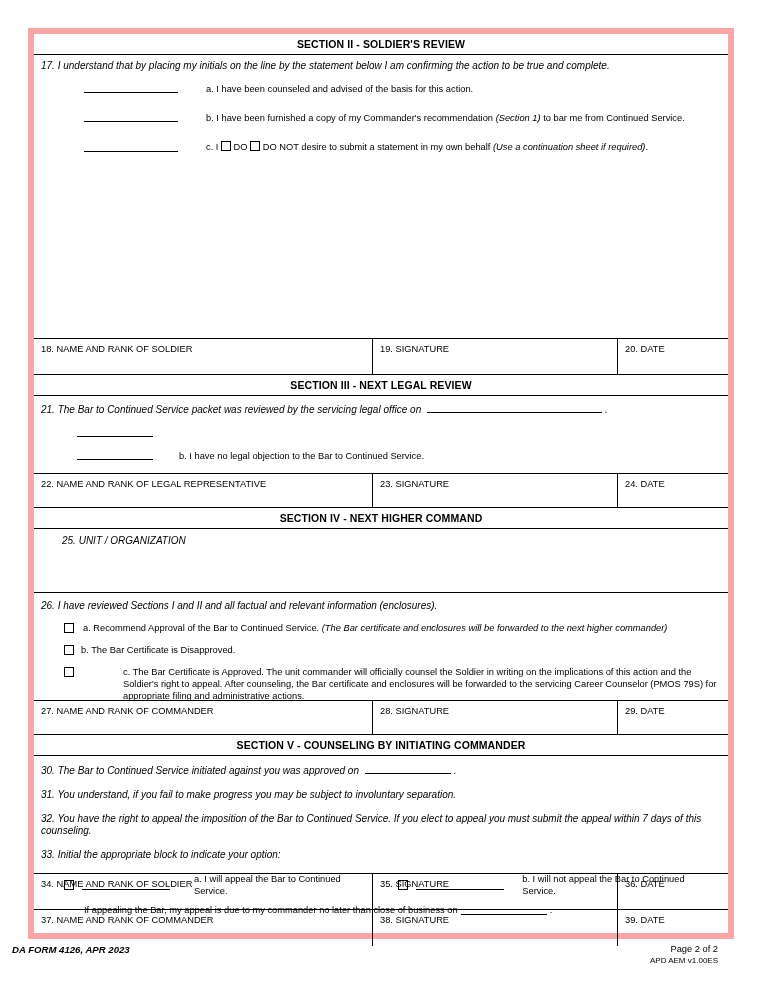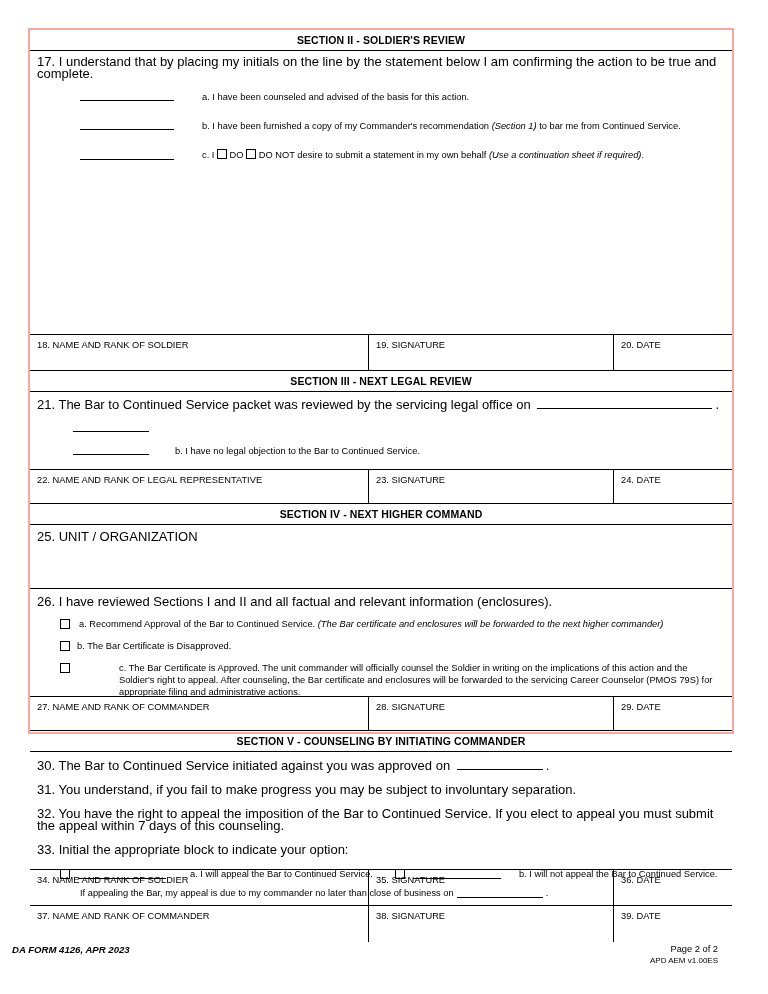--- a/index.html
+++ b/index.html
@@ -13,45 +13,46 @@
     font-family: "Liberation Sans", sans-serif;
     color: #000000;
     -webkit-font-smoothing: antialiased;
   }
 
   .page {
     position: absolute;
     left: 28px;
     top: 28px;
     width: 706px;
-    height: 706px;
-    box-sizing: border-box;
-    border: 2px solid #fca5a5;
+    height: 911px;
+    box-sizing: border-box;
+    border: 6px solid #fca5a5;
   }
 
   
   .sec-header {
     border-bottom: 1px solid #000;
     text-align: center;
     font-size: 10.5px;
     font-weight: bold;
     letter-spacing: 0.1px;
     padding: 4px 0 4px;
     line-height: 12px;
   }
   .band {
     border-bottom: 1px solid #000;
     box-sizing: border-box;
   }
 
   
   .item {
-    font-size: 13px;
+    font-size: 10px;
     line-height: 12px;
     padding: 5px 8px 2px 7px;
+    font-style: italic;
   }
 
   .sub {
     font-size: 9.3px;
     line-height: 12px;
     padding: 0 8px 0 7px;
     display: flex;
     align-items: flex-start;
   }
 
@@ -172,21 +173,21 @@
   </div>
 
   <div class="sigrow" style="height:34px;">
     <div class="c1">22. NAME AND RANK OF LEGAL REPRESENTATIVE</div>
     <div class="c2">23. SIGNATURE</div>
     <div class="c3">24. DATE</div>
   </div>
 
   <div class="sec-header">SECTION IV - NEXT HIGHER COMMAND</div>
 
-  <div class="band" style="height:64px;">
+  <div class="band" style="height:64px;padding-left:21px;">
     <div class="item" style="padding-top:6px;">25. UNIT / ORGANIZATION</div>
   </div>
 
   <div class="band" style="height:108px;">
     <div class="item" style="padding-top:7px;">26. I have reviewed Sections I and II and all factual and relevant information (enclosures).</div>
 
     <div class="sub" style="margin-top:8px;">
       <span class="cb" style="margin-left:23px;margin-top:1px;flex:none;"></span>
       <span style="margin-left:9px;"><span>a. Recommend Approval of the Bar to Continued Service. </span><i>(The Bar certificate and enclosures will be forwarded to the next higher commander)</i></span>
     </div>

